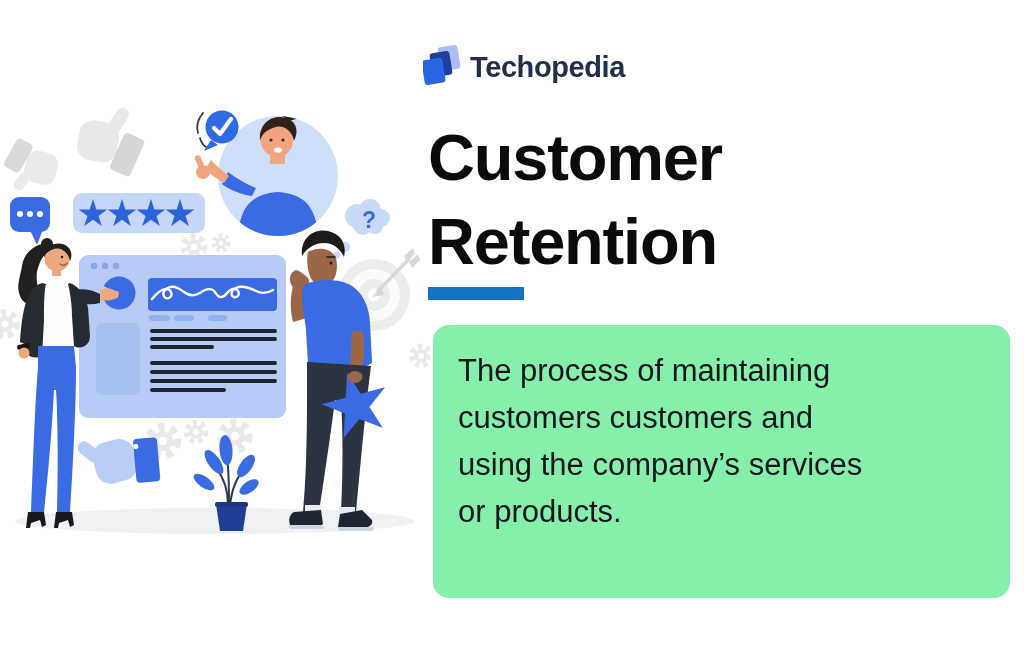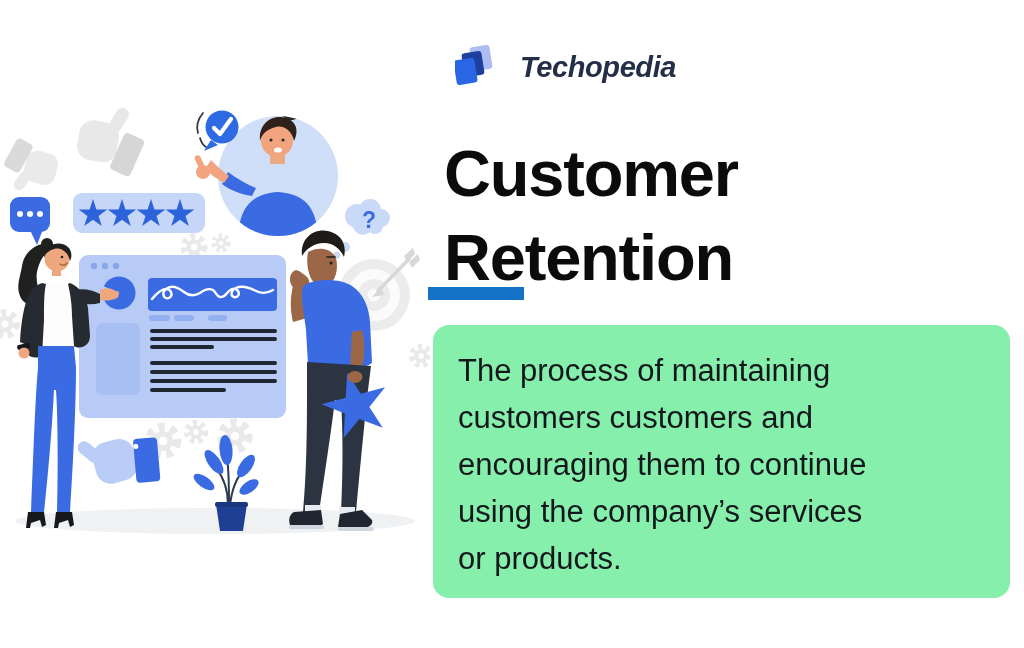--- a/index.html
+++ b/index.html
@@ -1,23 +1,23 @@
 <!DOCTYPE html>
 <html><head>
 <meta charset="utf-8">
 <style>
   html,body{margin:0;padding:0;}
   body{width:1024px;height:648px;background:#ffffff;overflow:hidden;position:relative;
        font-family:"Liberation Sans","DejaVu Sans",sans-serif;}
   .canvas{position:absolute;inset:0;width:1024px;height:648px;background:#ffffff;}
   .illustration{position:absolute;left:0;top:0;width:430px;height:648px;}
-  .brand-row{position:absolute;left:455px;top:44px;display:flex;align-items:center;gap:25px;height:46px;font-style:italic;}
+  .brand-row{position:absolute;left:423px;top:44px;display:flex;align-items:center;gap:7px;height:46px;}
   .logo-mark{width:40px;height:46px;flex:0 0 auto;}
   .logo-text{font-size:29px;font-weight:bold;color:#232e49;letter-spacing:-0.4px;}
-  .title{position:absolute;left:428px;top:116px;margin:16px;font-size:65px;line-height:84px;
+  .title{position:absolute;left:428px;top:116px;margin:0;font-size:65px;line-height:84px;
          font-weight:bold;color:#0b0b0b;letter-spacing:-1.2px;}
   .underline{position:absolute;left:428px;top:287px;width:96px;height:13px;background:#1473c6;}
   .def-box{position:absolute;left:433px;top:325px;width:577px;height:273px;border-radius:16px;
            background:#86efac;box-sizing:border-box;padding:22px 20px 0 25px;}
   .def-line{font-size:31px;line-height:47px;color:#14171c;white-space:nowrap;}
 </style>
 </head>
 <body>
 
 <div class="canvas">
@@ -236,18 +236,17 @@
   <h1 class="title">
     <div>Customer</div>
     <div>Retention</div>
   </h1>
 
   <div class="underline"></div>
 
   <div class="def-box">
     <div class="def-line">The process of maintaining</div>
     <div class="def-line">customers customers and</div>
-    <div class="def-line">encouraging them to continue</div>
     <div class="def-line">using the company’s services</div>
     <div class="def-line">or products.</div>
   </div>
 
 </div>
 
 </body></html>

